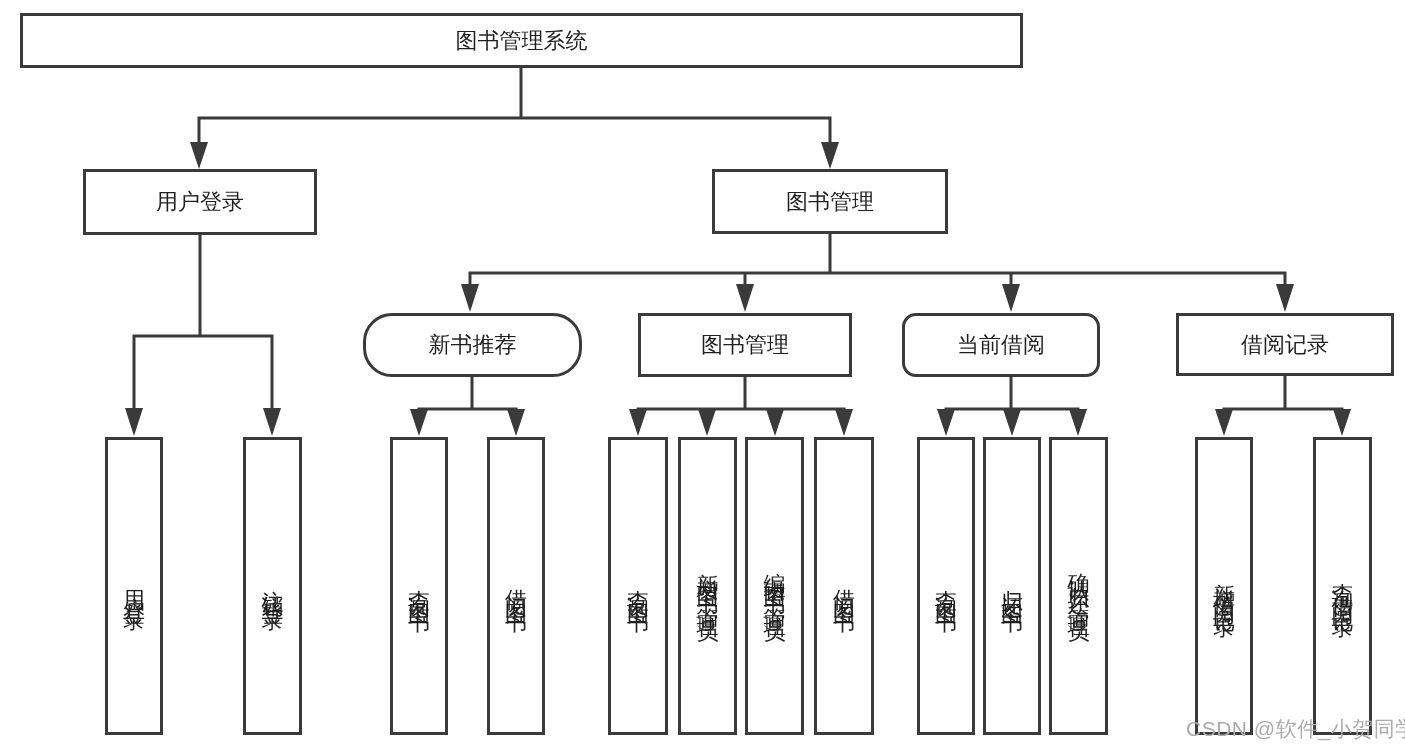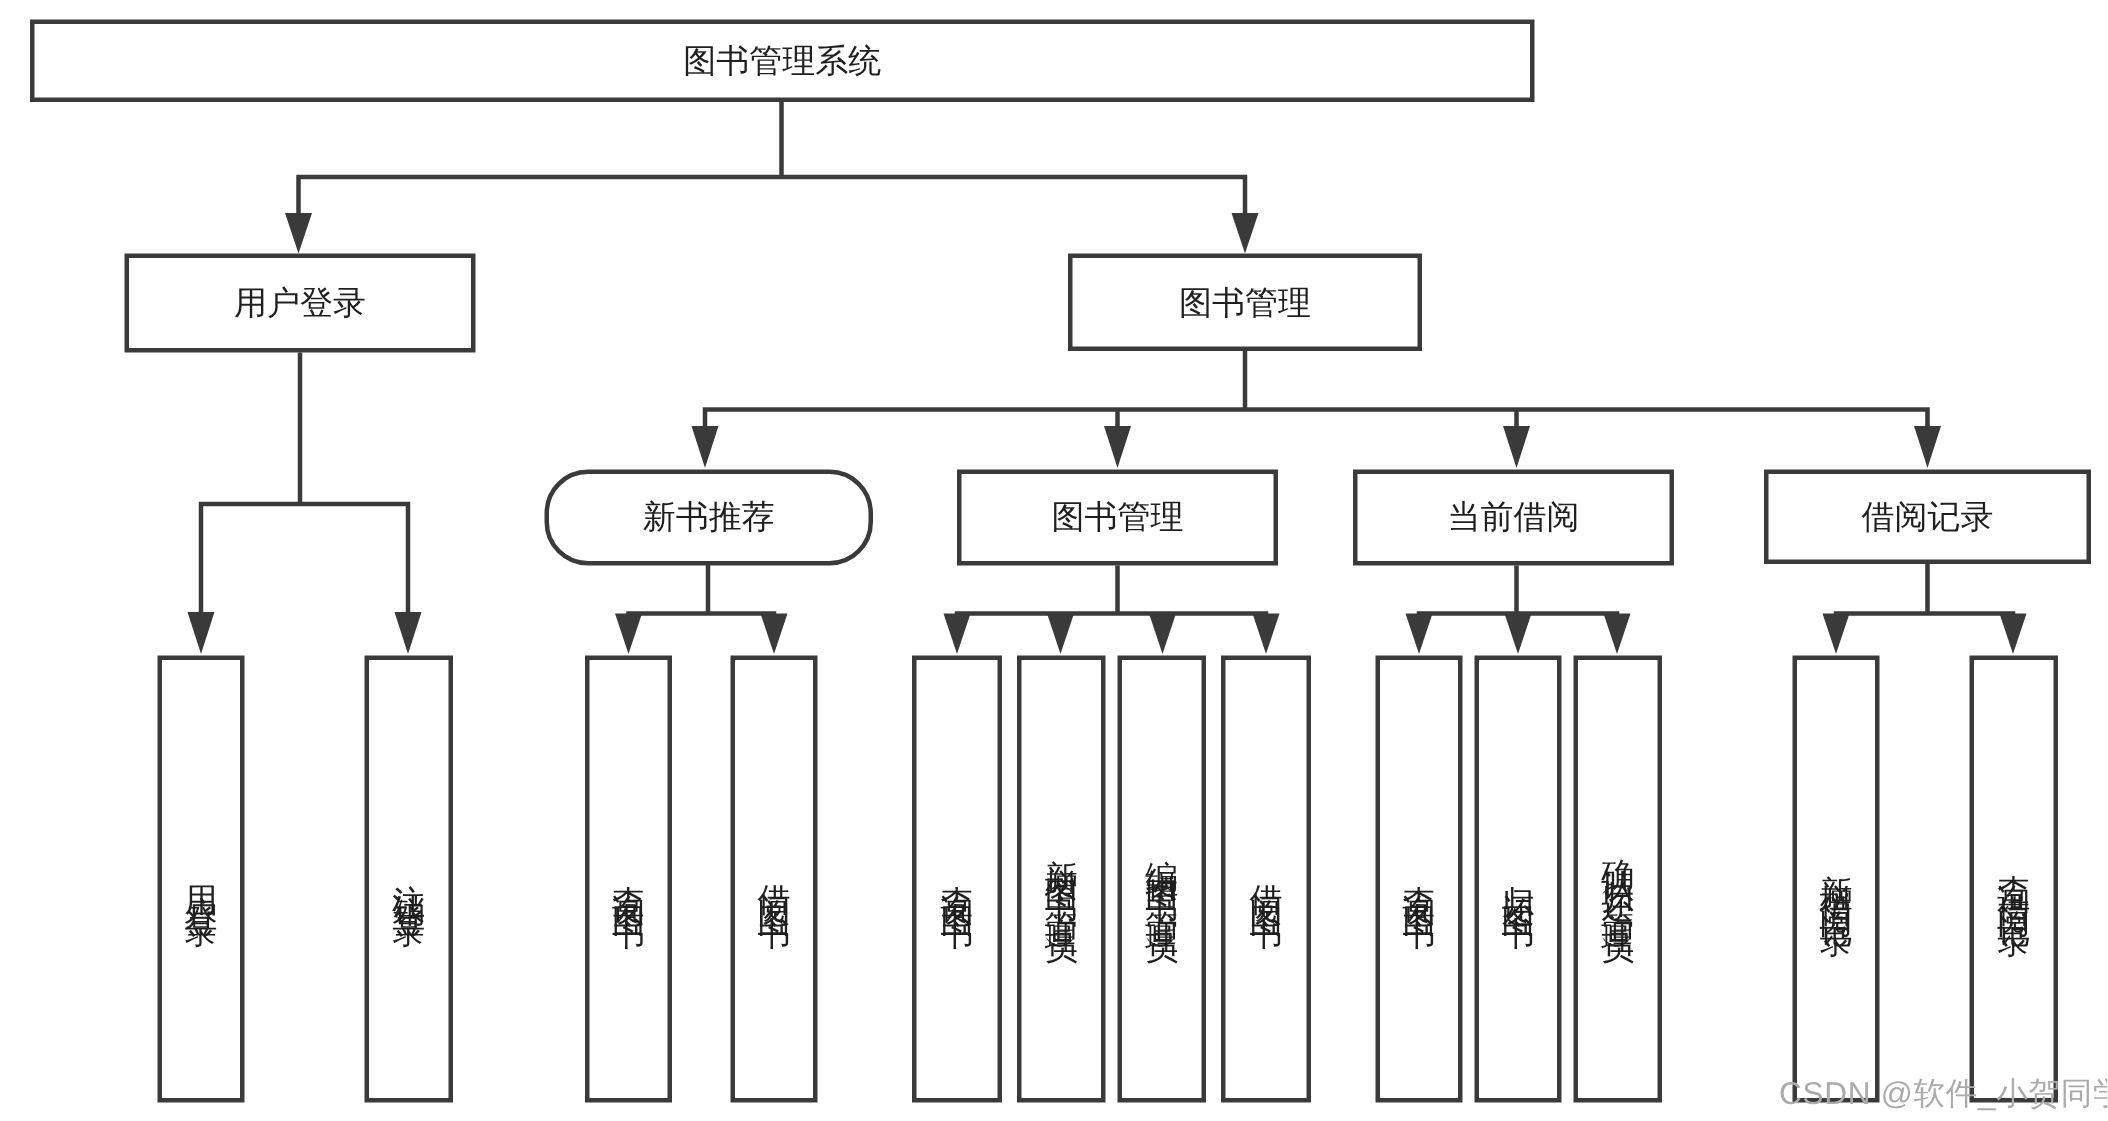--- a/index.html
+++ b/index.html
@@ -38,21 +38,21 @@
     line-height: 1;
     font-size: 22px;
     color: #1f1f1f;
   }
   
   #n-root   { left: 20px;   top: 13px;  width: 1003px; height: 55px; }
   #n-login  { left: 83px;   top: 169px; width: 234px;  height: 66px; }
   #n-mgmt   { left: 712px;  top: 169px; width: 236px;  height: 65px; }
   #n-nbr    { left: 363px;  top: 313px; width: 219px;  height: 64px; border-radius: 29px; }
   #n-bb     { left: 638px;  top: 313px; width: 214px;  height: 64px; }
-  #n-cb     { left: 902px;  top: 313px; width: 214px;  height: 64px; }
+  #n-cb     { left: 902px;  top: 313px; width: 198px;  height: 64px; border-radius: 14px; }
   #n-br     { left: 1176px; top: 313px; width: 218px;  height: 63px; }
   .leaf { top: 437px; height: 298px; }
   #l-login1 { left: 105px;  width: 58px; }
   #l-login2 { left: 243px;  width: 59px; }
   #l-nbr1   { left: 390px;  width: 58px; }
   #l-nbr2   { left: 487px;  width: 58px; }
   #l-bb1    { left: 608px;  width: 60px; }
   #l-bb2    { left: 678px;  width: 59px; }
   #l-bb3    { left: 745px;  width: 59px; }
   #l-bb4    { left: 814px;  width: 60px; }

